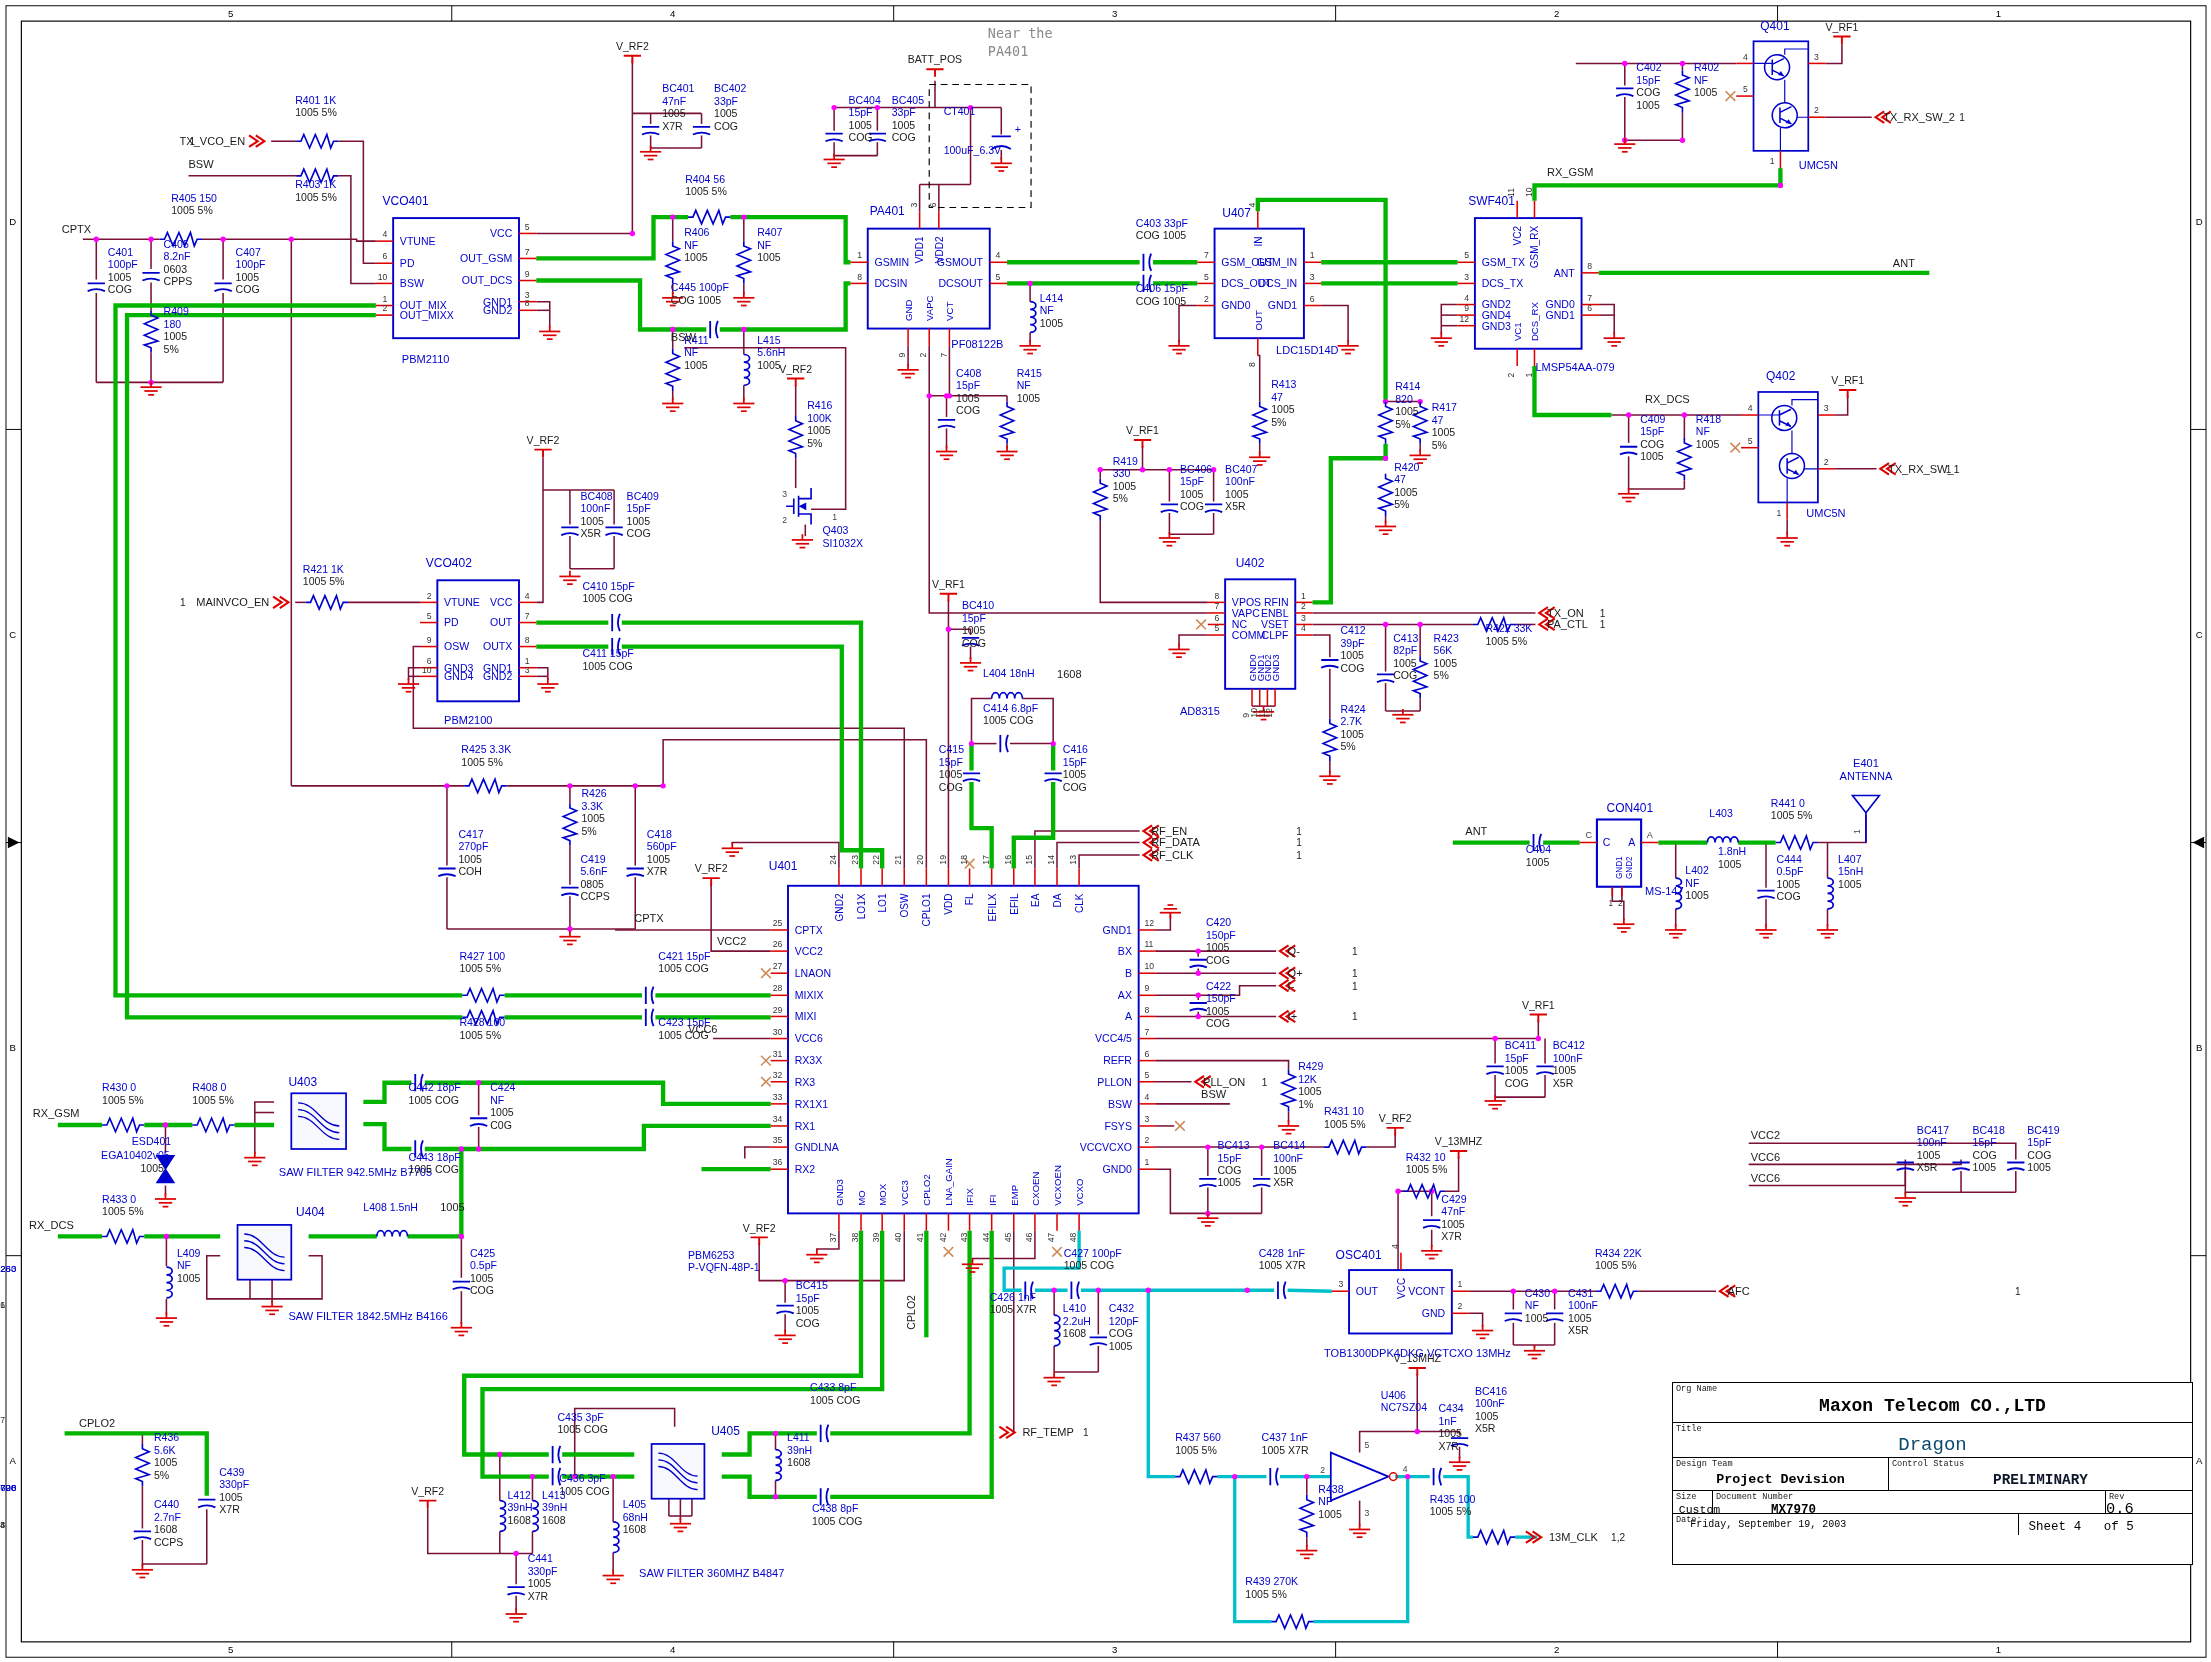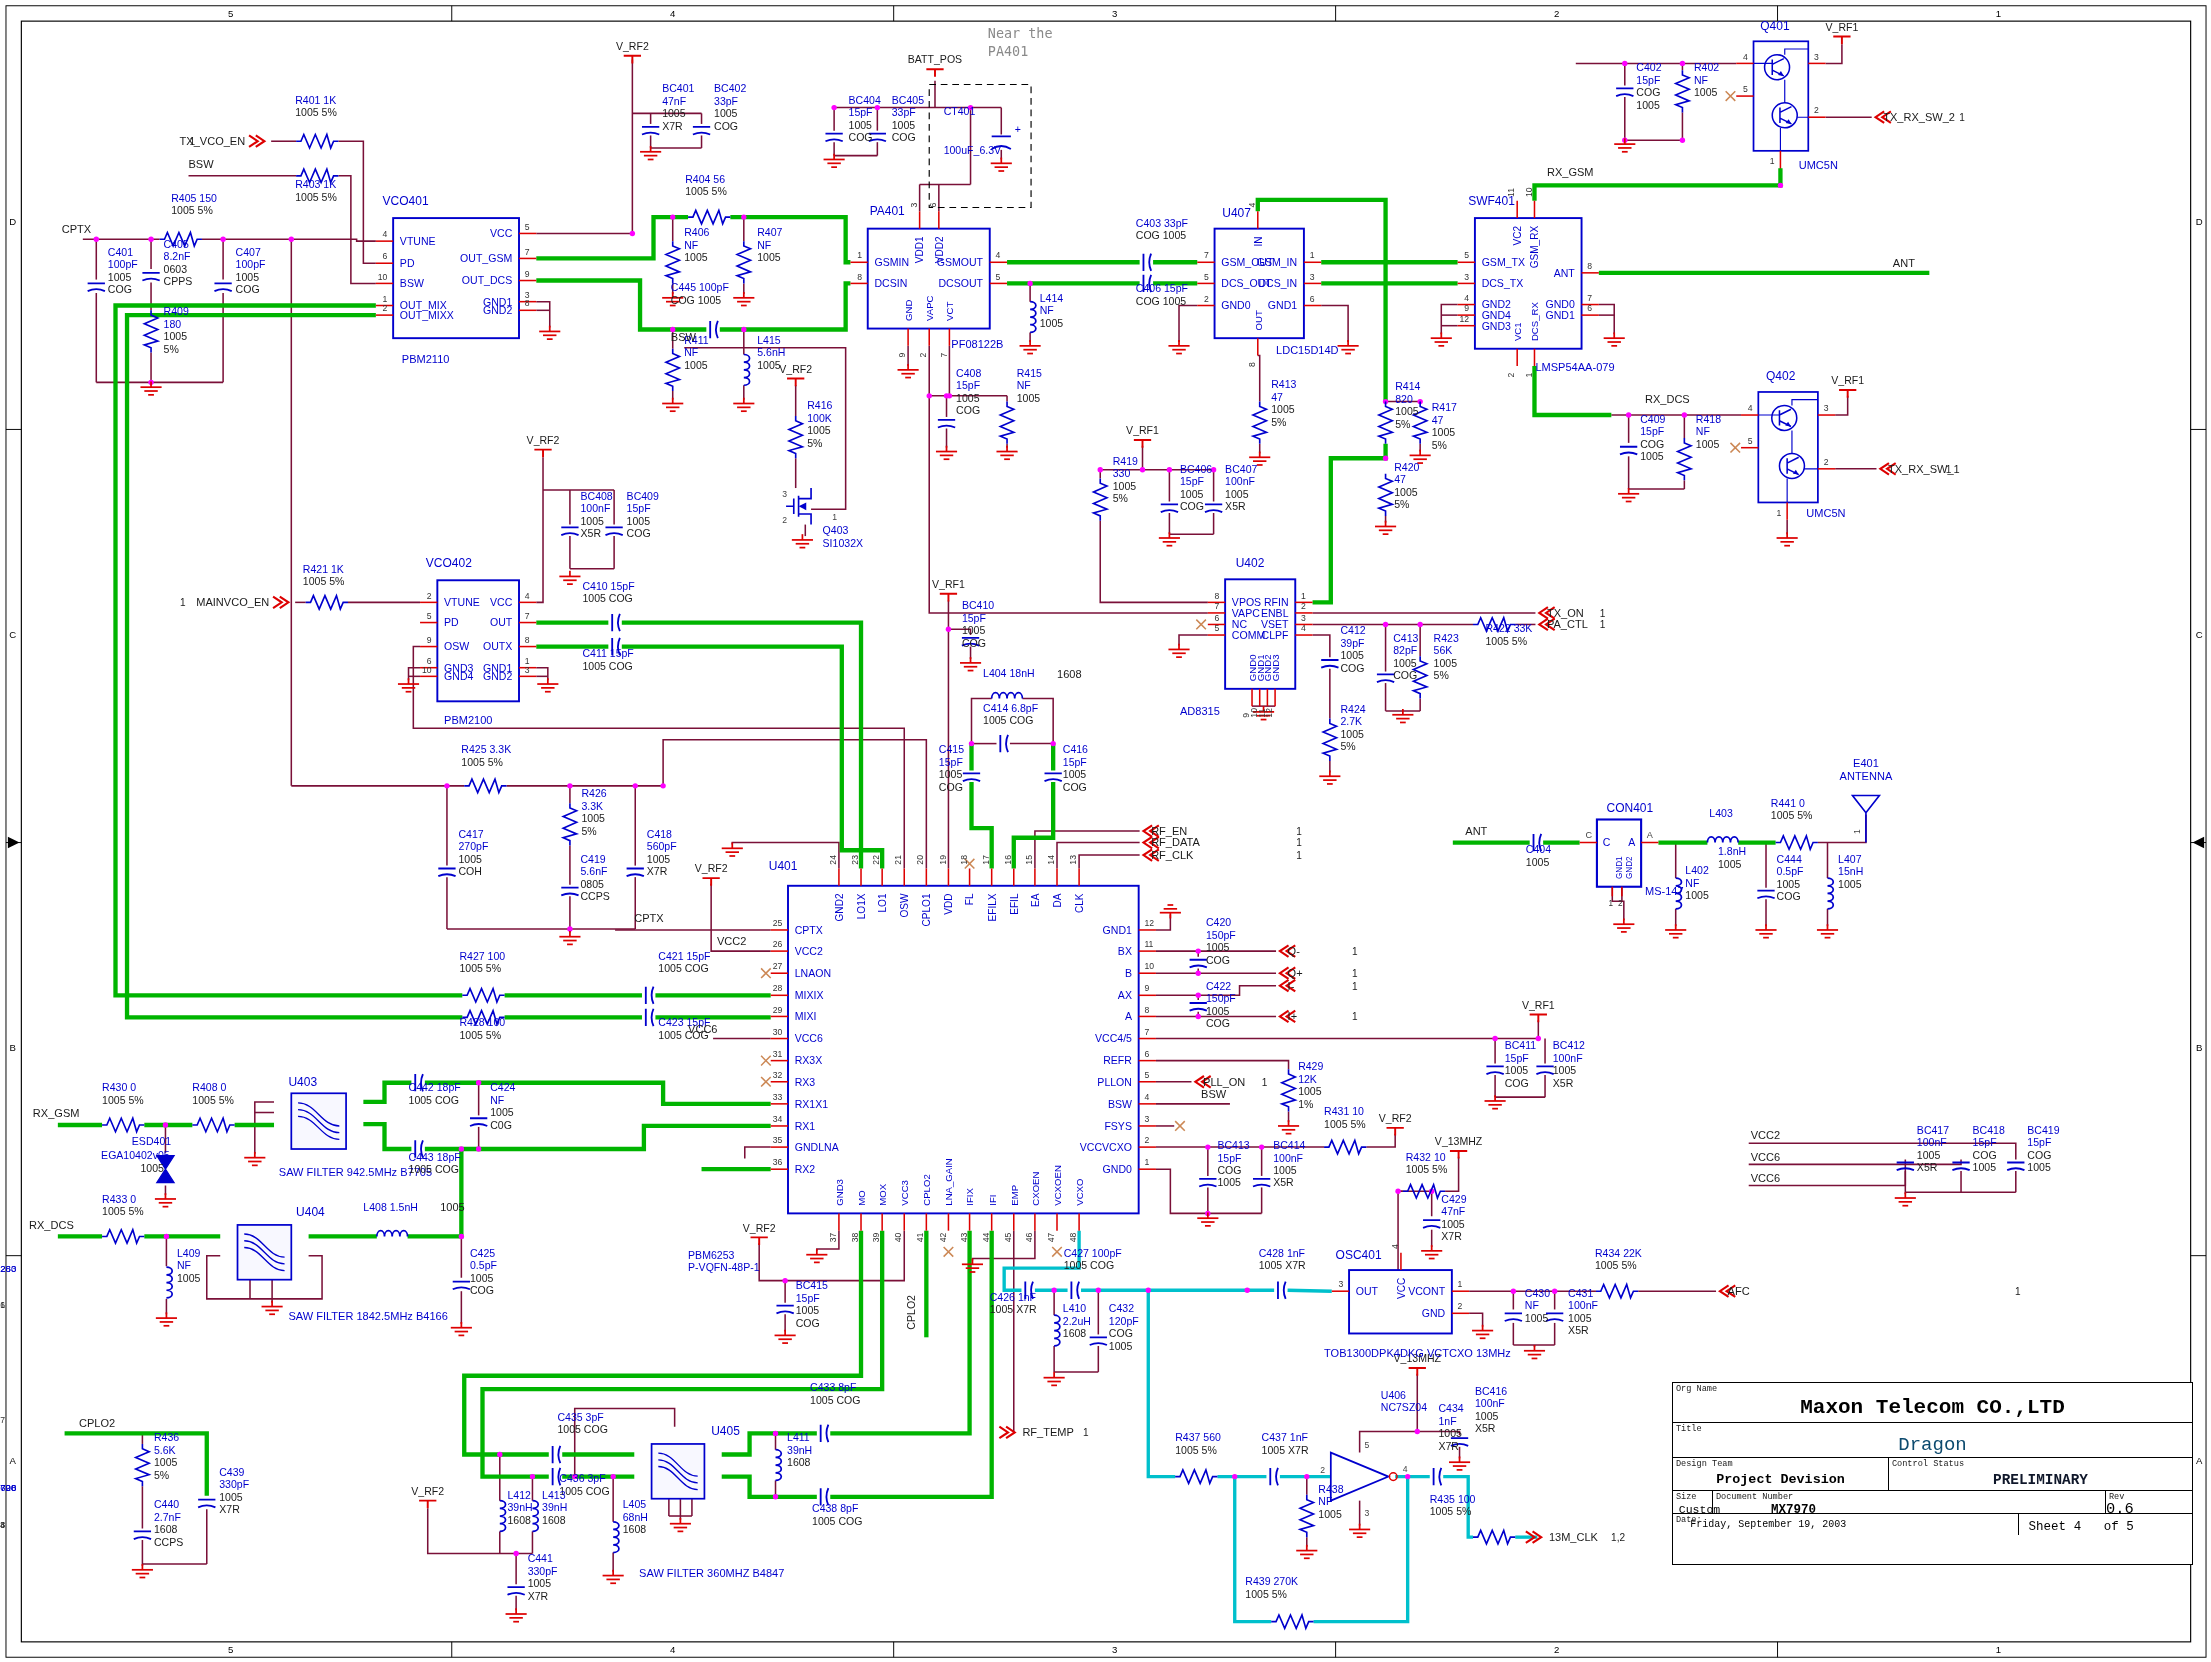--- a/index.html
+++ b/index.html
@@ -5,21 +5,21 @@
   html,body{margin:0;padding:0;background:#fff;}
   body{width:2212px;height:1663px;position:relative;font-family:"Liberation Sans",sans-serif;}
   #schwrap{position:absolute;left:0;top:0;width:2212px;height:1663px;}
   svg{position:absolute;left:0;top:0;}
   text{font-family:"Liberation Sans",sans-serif;}
   .mono{font-family:"DejaVu Sans Mono",monospace;}
   
   #tb{position:absolute;left:1672px;top:1382px;width:519px;height:181px;border:1.9px solid #000;background:#fff;font-family:Liberation Mono, monospace;}
   #tb .row{position:relative;border-bottom:1px solid #000;box-sizing:border-box;}
   #tb .lbl{position:absolute;left:2.9px;top:1px;font-size:8.6px;color:#222;}
-  .bigorg{font-size:21px;font-weight:bold;text-align:center;padding-top:13.4px;}
+  .bigorg{font-size:18px;font-weight:bold;text-align:center;padding-top:13.4px;}
   .bigtitle{font-size:19px;color:#0c4a6e;text-align:center;padding-top:10.6px;}
   .bigpage{font-size:18px;text-align:center;padding-top:11.5px;}
   .cellwrap{display:flex;height:100%;}
   .cell{position:relative;box-sizing:border-box;height:100%;}
   .cbord{border-right:1px solid #000;}
   .teamv{font-size:13.4px;font-weight:bold;text-align:center;padding-top:14.4px;}
   .statusv{font-size:14.4px;font-weight:bold;color:#0f172a;text-align:center;padding-top:14.4px;}
   .smallv{font-size:11.5px;padding-top:11.5px;padding-left:13.4px;}
   .docv{font-size:12.5px;font-weight:bold;padding-top:11.5px;padding-left:58px;}
   .revv{font-size:15.4px;padding-top:8.6px;}

